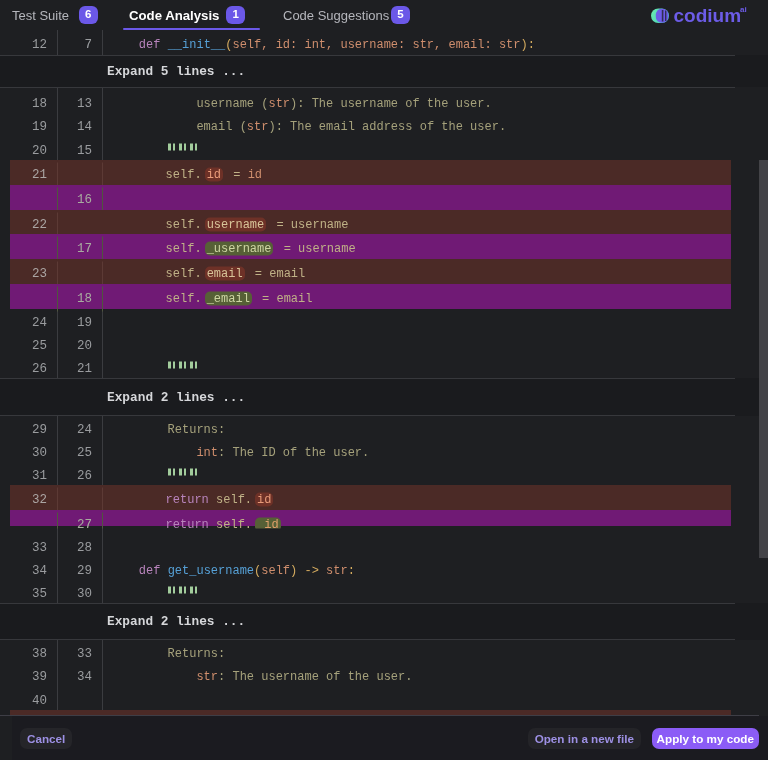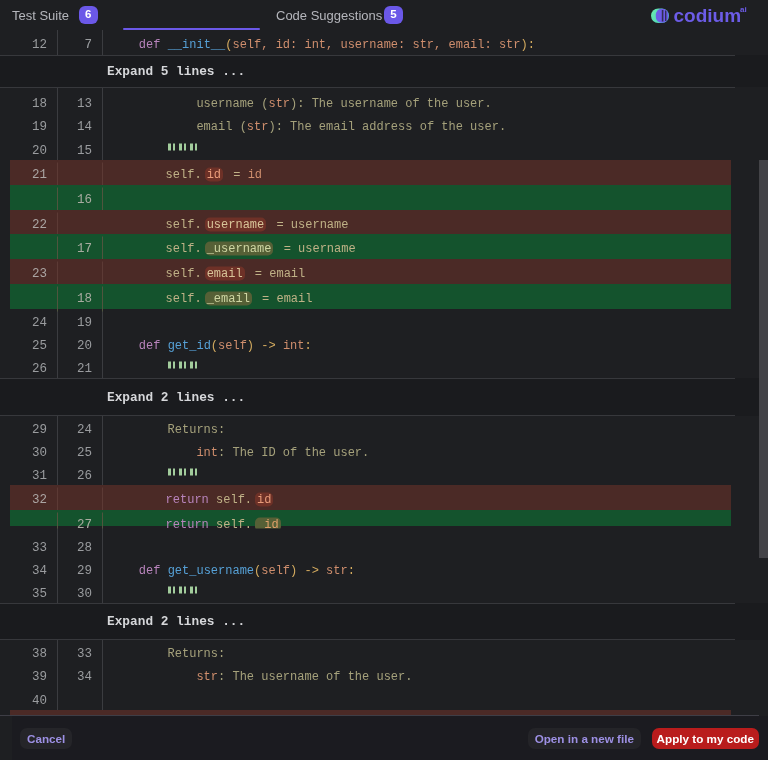--- a/index.html
+++ b/index.html
@@ -20,21 +20,21 @@
   .g2{width:45px;box-sizing:border-box;color:#9a9c9f;font-size:12.5px;
       text-align:right;padding-right:10px;flex:none;}
   .code{flex:1;white-space:pre;padding-left:8px;overflow:hidden;}
   .row .g1,.row .g2,.row .code{transform:translateY(2.5px);}
   .row.red,.row.green{left:10px;width:721px;}
   .row.red .g1,.row.green .g1{width:48px;border-right:1px solid;}
   .row.red .g2,.row.green .g2{width:45px;border-right:1px solid;}
   .row.red .code,.row.green .code{padding-left:5px;}
   .row.red{background:#4b2a26;}
   .row.red .g1,.row.red .g2{border-right-color:#5c3a35;color:#aba5a3;}
-  .row.green{background:#14532d;}
+  .row.green{background:#701a75;}
   .row.green .g1,.row.green .g2{border-right-color:#50553e;color:#a8aba0;}
   .vdiv{position:absolute;top:30px;width:1px;height:680px;background:#3b3c40;z-index:0;}
   .expand{position:absolute;left:0;width:768px;box-sizing:border-box;background:#1a1b1e;
           display:flex;align-items:center;color:#d6d7da;font-weight:bold;padding-left:107px;font-size:12.8px;padding-top:1.5px;box-sizing:border-box;}
   
   .kw{color:#b884bc;}     
   .fn{color:#56a0d6;}     
   .pa{color:#d4ab5f;}     
   .sa{color:#cf8e6d;}     
   .df{color:#a5a17b;}     
@@ -44,30 +44,34 @@
   .boxg{display:inline-block;background:#566036;border-radius:5px;padding:0px 2px;margin:0 3px;color:#e0a06a;line-height:14px;}
   
   #redstrip{position:absolute;left:10px;top:710.4px;width:721px;height:4.3px;background:#4b2a26;}
   #sepline{position:absolute;left:0;top:714.7px;width:759px;height:1px;background:#3e3e46;}
   #footer{position:absolute;left:12px;top:716px;width:768px;height:44px;background:#1b1b20;box-sizing:border-box;
           font-family:"Liberation Sans",sans-serif;font-size:11.7px;}
   .btn{position:absolute;top:12px;height:21px;border-radius:7px;display:flex;align-items:center;
        padding:0 7px;box-sizing:border-box;font-weight:bold;}
   #cancel{left:8px;background:#252529;color:#9d90e4;}
   #openfile{right:139px;background:#242428;color:#9d90e4;}
-  #apply{right:21px;background:#b91c1c;color:#fff;padding:0 5px;}
+  #apply{right:21px;background:#8b5cf6;color:#fff;padding:0 5px;}
   #scrollbar{position:absolute;left:759px;top:160px;width:9px;height:398px;background:#434347;z-index:9;}
 </style>
 </head>
 <body>
 <div id="app">
 
   <div id="tabbar">
     <div class="tab" style="left:12px;">Test Suite<span class="badge" style="margin-left:10px;">6</span></div>
-    <div class="tab" style="left:276px;">Code Suggestions<span class="badge" style="margin-left:2px;">5</span></div>
+    <div class="tab" style="left:129px;">
+        <b>Code Analysis</b>
+        <span class="badge">1</span>
+      </div>
+    <div class="tab" style="left:283px;">Code Suggestions<span class="badge" style="margin-left:2px;">5</span></div>
     <div id="underline"></div>
     <svg id="logo" width="122" height="26" viewBox="0 0 122 26" style="position:absolute;left:644px;top:2px;">
       <defs>
         <linearGradient id="lg" x1="0" y1="0" x2="1" y2="0.35">
           <stop offset="0" stop-color="#6cecae"></stop>
             <stop offset="1" stop-color="#44ccbe"></stop>
         </linearGradient>
       </defs>
       <rect x="7" y="6.5" width="18" height="14.5" rx="7.25" fill="url(#lg)"></rect>
       <rect x="11.8" y="6.8" width="12.6" height="13.9" rx="5.8" fill="#6c5ce7"></rect>
@@ -134,21 +138,20 @@
         <div class="code">        <span class="tx">self.</span><span class="boxg"><span style="color:#ced6a3">_email</span></span><span class="tx"> = email</span></div>
       </div>
       <div class="row" style="top:308.9px;height:22.9px;line-height:22.9px;">
         <div class="g1">24</div>
         <div class="g2">19</div>
         <div class="code"></div>
       </div>
       <div class="row" style="top:331.8px;height:22.9px;line-height:22.9px;">
         <div class="g1">25</div>
         <div class="g2">20</div>
-        <div class="code">    <span class="kw">def</span> <span class="fn">get_id</span><span class="pa">(</span><span class="sa">self</span><span class="pa">)</span> <span class="pa">-&gt;</span> <span class="sa">int</span><span class="pa">:</span></div>
       </div>
       <div class="row" style="top:354.7px;height:22.8px;line-height:22.8px;">
         <div class="g1">26</div>
         <div class="g2">21</div>
         <div class="code">        <span class="qq"></span></div>
       </div>
       <div class="expand" style="top:377.5px;height:38px;">Expand 2 lines ...</div>
       <div style="position:absolute;left:0;top:377.5px;width:735px;height:1px;background:#37383c;"></div>
       <div style="position:absolute;left:0;top:414.5px;width:735px;height:1px;background:#37383c;"></div>
       <div class="row" style="top:415.5px;height:23.1px;line-height:23.1px;">

